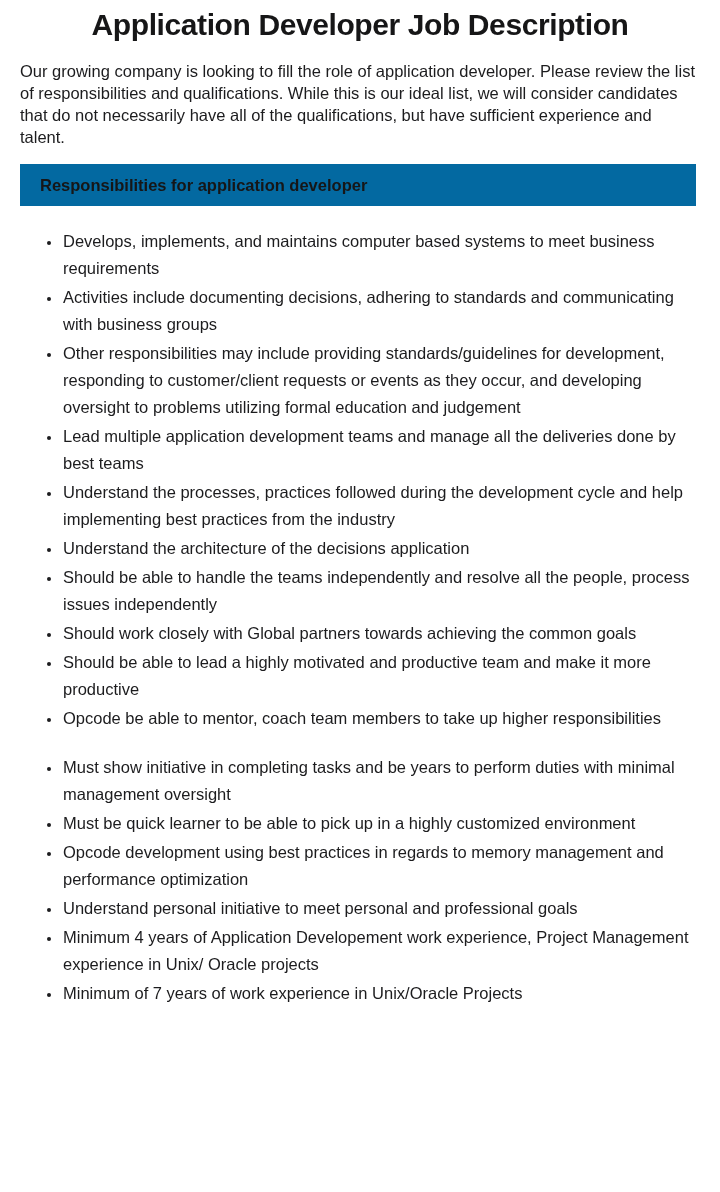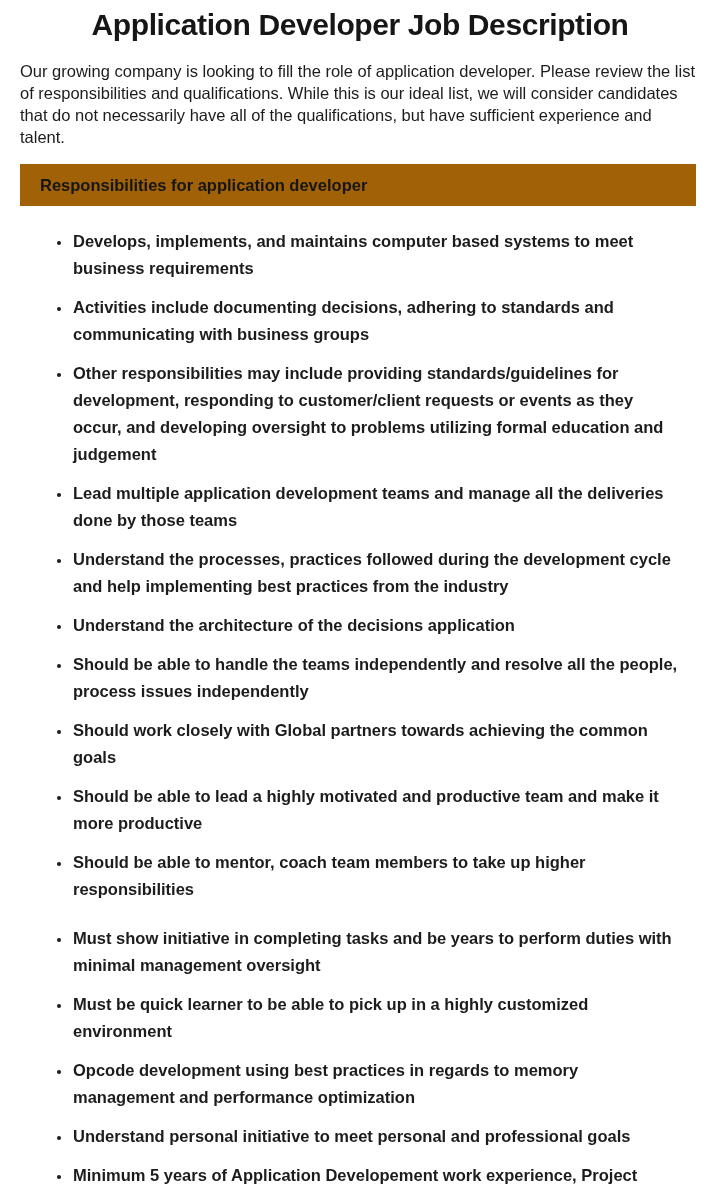--- a/index.html
+++ b/index.html
@@ -31,72 +31,72 @@
     color: #161617;
   }
   .intro {
     margin: 17px 24px 0 20px;
     font-size: 16.5px;
     line-height: 22px;
     color: #1c1c1e;
   }
   .section-bar {
     margin: 16px 24px 0 20px;
-    background: #a16207;
+    background: #0369a1;
     padding: 10px 12px 10px 20px;
   }
   .section-bar h2 {
     margin: 0;
     font-size: 16.5px;
     line-height: 22px;
     font-weight: 700;
     color: #161617;
   }
   ul.bullets {
     margin: 22px 24px 0 0;
     padding: 0 0 0 60px;
     list-style: disc outside;
     font-size: 16.5px;
     line-height: 27px;
     color: #1c1c1e;
   }
-  ul.bullets li { margin: 12px; padding-left: 1px; font-weight: bold; }
+  ul.bullets li { margin: 2px; padding-left: 1px; }
   ul.bullets li::marker { font-size: 13px; color: #1c1c1e; }
 </style>
 </head>
 <body>
 
 <div class="doc">
 
   <h1 class="doc-title">Application Developer Job Description</h1>
 
   <p class="intro">Our growing company is looking to fill the role of application developer. Please review the list of responsibilities and qualifications. While this is our ideal list, we will consider candidates that do not necessarily have all of the qualifications, but have sufficient experience and talent.</p>
 
   <section>
     <div class="section-bar">
       <h2>Responsibilities for application developer</h2>
     </div>
     <ul class="bullets">
         <li>Develops, implements, and maintains computer based systems to meet business requirements</li>
         <li>Activities include documenting decisions, adhering to standards and communicating with business groups</li>
         <li>Other responsibilities may include providing standards/guidelines for development, responding to customer/client requests or events as they occur, and developing oversight to problems utilizing formal education and judgement</li>
-        <li>Lead multiple application development teams and manage all the deliveries done by those teams</li>
+        <li>Lead multiple application development teams and manage all the deliveries done by best teams</li>
         <li>Understand the processes, practices followed during the development cycle and help implementing best practices from the industry</li>
         <li>Understand the architecture of the decisions application</li>
         <li>Should be able to handle the teams independently and resolve all the people, process issues independently</li>
         <li>Should work closely with Global partners towards achieving the common goals</li>
         <li>Should be able to lead a highly motivated and productive team and make it more productive</li>
-        <li>Should be able to mentor, coach team members to take up higher responsibilities</li>
+        <li>Opcode be able to mentor, coach team members to take up higher responsibilities</li>
       </ul>
   </section>
 
   <section>
     <ul class="bullets">
         <li>Must show initiative in completing tasks and be years to perform duties with minimal management oversight</li>
         <li>Must be quick learner to be able to pick up in a highly customized environment</li>
         <li>Opcode development using best practices in regards to memory management and performance optimization</li>
         <li>Understand personal initiative to meet personal and professional goals</li>
-        <li>Minimum 5 years of Application Developement work experience, Project Management experience in Unix/ Oracle projects</li>
+        <li>Minimum 4 years of Application Developement work experience, Project Management experience in Unix/ Oracle projects</li>
         <li>Minimum of 7 years of work experience in Unix/Oracle Projects</li>
       </ul>
   </section>
 
 </div>
 
 </body></html>

